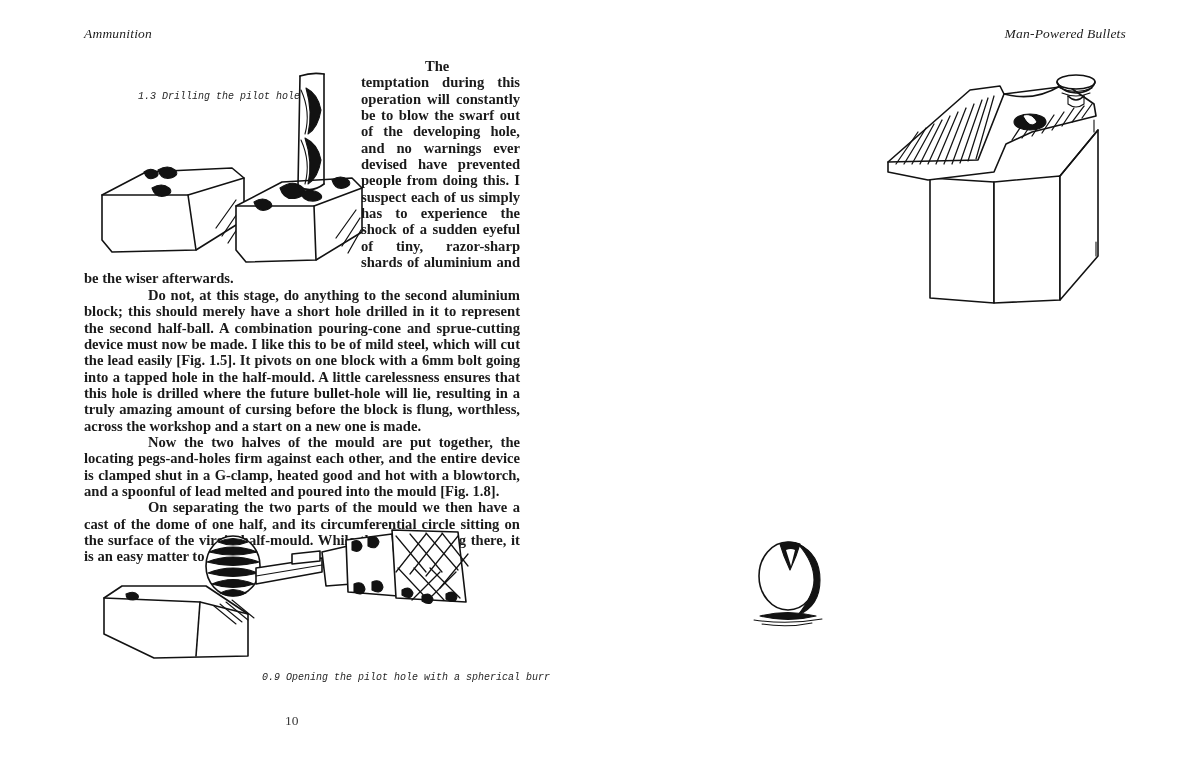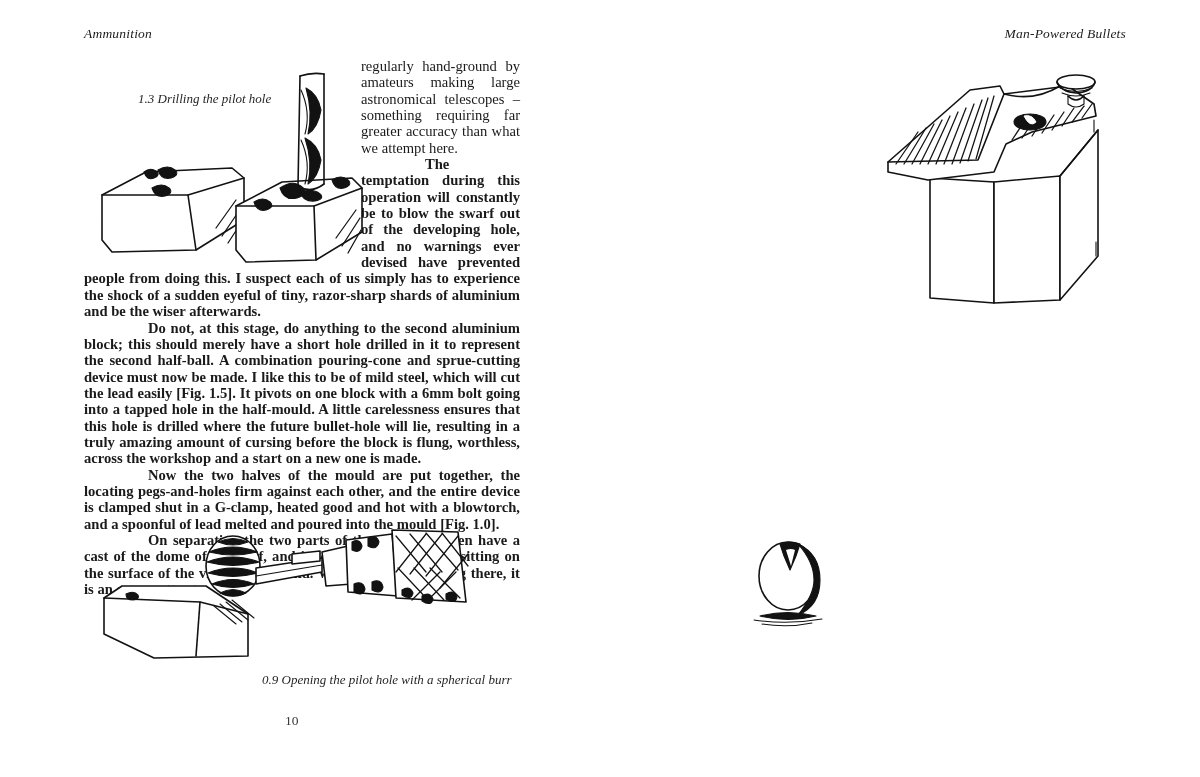--- a/index.html
+++ b/index.html
@@ -65,23 +65,23 @@
   }
 
   
   .figure {
     position: absolute;
   }
   .figure svg { display: block; }
 
   .fig-caption {
     position: absolute;
-    font-family: Liberation Serif, serif;
+    font-family: Liberation Mono, monospace;
     font-style: italic;
-    font-size: 13px;
+    font-size: 10px;
     color: #262626;
     white-space: nowrap;
   }
 
   
   .folio {
     position: absolute;
     bottom: 48px;
     font-size: 13.5px;
     color: #3a3a3a;
@@ -98,24 +98,23 @@
 <body>
 
 <div class="spread">
 
   <div class="page page-left">
 
     <div class="running-head rh-left">Ammunition</div>
 
     <div class="textblock tb-left">
       <div class="fig-float-left-top"></div>
-      <p>regularly hand-ground by amateurs making large astronomical telescopes – something requiring far greater accuracy than what we attempt here.</p>
       <p class="indent">The temptation during this operation will constantly be to blow the swarf out of the developing hole, and no warnings ever devised have prevented people from doing this. I suspect each of us simply has to experience the shock of a sudden eyeful of tiny, razor-sharp shards of aluminium and be the wiser afterwards.</p>
       <p class="indent">Do not, at this stage, do anything to the second aluminium block; this should merely have a short hole drilled in it to represent the second half-ball. A combination pouring-cone and sprue-cutting device must now be made. I like this to be of mild steel, which will cut the lead easily [Fig. 1.5]. It pivots on one block with a 6mm bolt going into a tapped hole in the half-mould. A little carelessness ensures that this hole is drilled where the future bullet-hole will lie, resulting in a truly amazing amount of cursing before the block is flung, worthless, across the workshop and a start on a new one is made.</p>
-      <p class="indent">Now the two halves of the mould are put together, the locating pegs-and-holes firm against each other, and the entire device is clamped shut in a G-clamp, heated good and hot with a blowtorch, and a spoonful of lead melted and poured into the mould [Fig. 1.0].</p>
+      <p class="indent">Now the two halves of the mould are put together, the locating pegs-and-holes firm against each other, and the entire device is clamped shut in a G-clamp, heated good and hot with a blowtorch, and a spoonful of lead melted and poured into the mould [Fig. 1.8].</p>
       <p class="indent">On separating the two parts of the mould we then have a cast of the dome of one half, and its circumferential circle sitting on the surface of the virgin half-mould. While the cast is sitting there, it is an easy matter to</p>
     </div>
 
     <div class="figure" style="left:84px; top:60px;">
       <svg width="285" height="215" viewBox="0 0 285 215">
 
         <path class="ink-white" d="M18 180 L18 135 L62 112 L148 108 L160 118 L160 160 L112 190 L28 192 Z"></path>
         <path class="ink" d="M18 135 L104 135 L160 118"></path>
         <path class="ink" d="M104 135 L112 190"></path>
         <path class="ink-fill" d="M60 112 q6 -5 12 -1 q5 4 -2 7 q-7 3 -10 -6 Z"></path>

